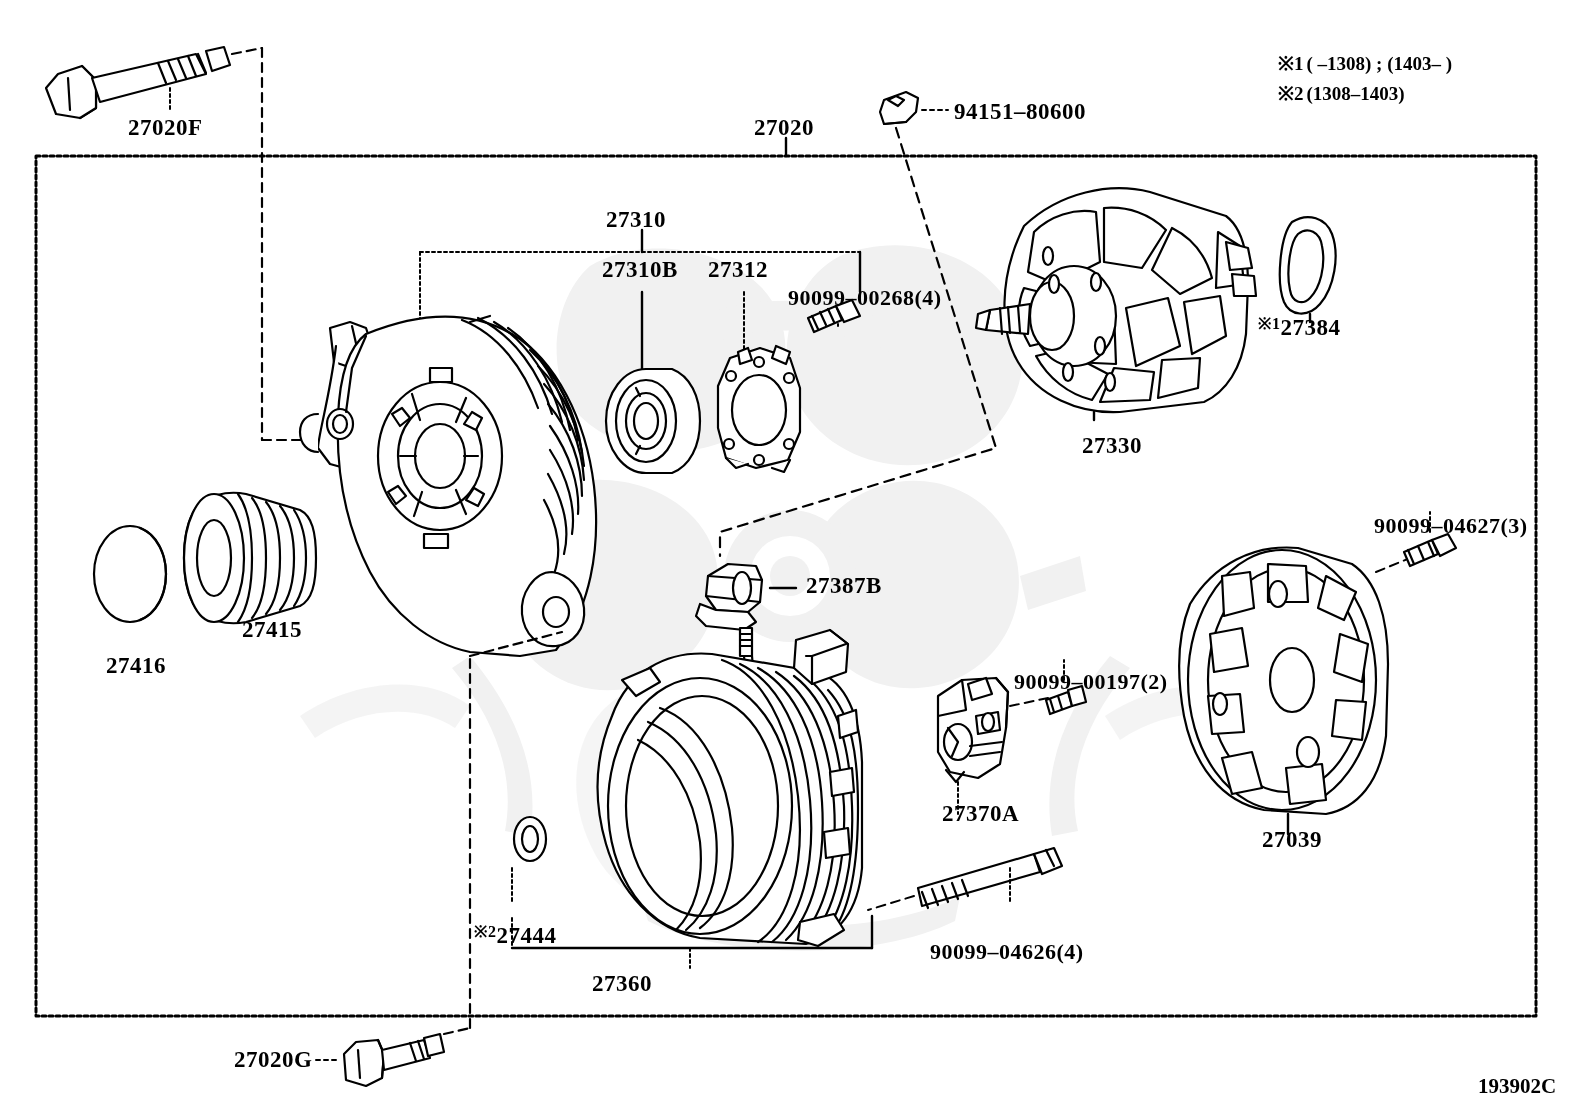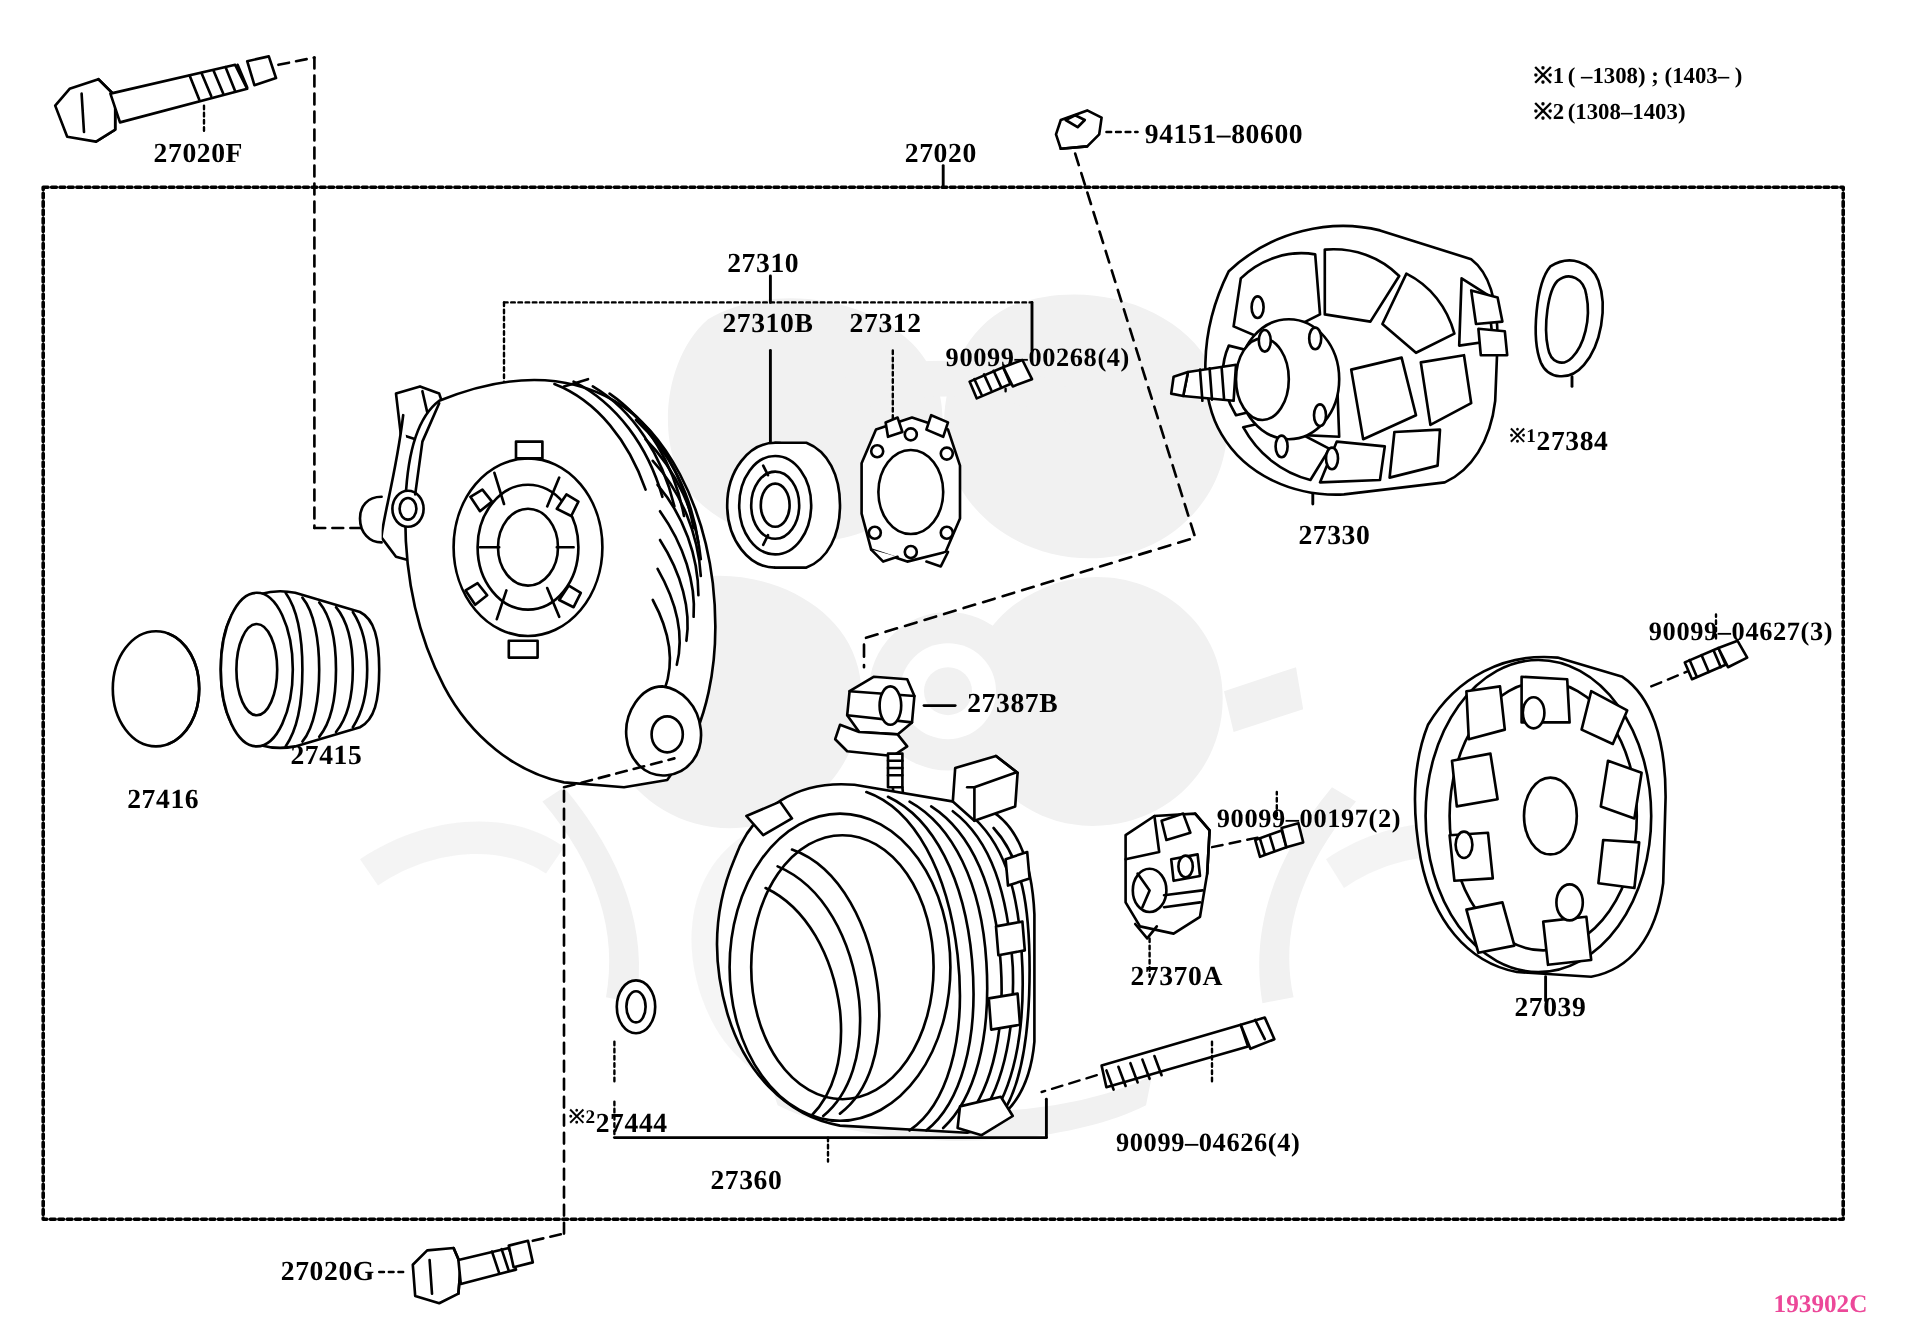--- a/index.html
+++ b/index.html
@@ -18,21 +18,21 @@
     white-space:nowrap;
     letter-spacing:0.5px;
     line-height:1;
   }
   .lbl-22{font-size:23px;}
   .lbl-21{font-size:22px;margin-top:27px;}
   .lbl-note{font-size:19px;font-weight:bold;letter-spacing:0px;}
   .ref{font-size:16px;font-weight:bold;vertical-align:top;}
   .diagid{
     position:absolute;font-family:"Liberation Serif",serif;
-    font-weight:bold;font-size:21px;color:#ec4899;
+    font-weight:bold;font-size:21px;color:#000000;
   }
 </style>
 </head>
 <body>
 
 <div id="stage">
 
   <svg class="layer" viewBox="0 0 1592 1099">
     <g fill="#f1f1f1" stroke="none">
 
@@ -400,21 +400,21 @@
   <div class="lbl lbl-22" style="left:606px;top:192px;">27310</div>
 
   <div class="lbl lbl-22" style="left:602px;top:242px;text-align:center;">27310B</div>
 
   <div class="lbl lbl-22" style="left:708px;top:242px;">27312</div>
 
   <div class="lbl lbl-21" style="left:788px;top:244px;">90099–00268(4)</div>
 
   <div class="lbl lbl-22" style="left:1058px;top:418px;margin-left:24px;">27330</div>
 
-  <div class="lbl lbl-22" style="left:1258px;top:300px;margin-top:40px;">
+  <div class="lbl lbl-22" style="left:1258px;top:300px;">
     <span class="ref">※1</span><span>27384</span>
   </div>
 
   <div class="lbl lbl-21" style="left:1374px;top:472px;">90099–04627(3)</div>
 
   <div class="lbl lbl-22" style="left:242px;top:602px;text-align:right;">27415</div>
 
   <div class="lbl lbl-22" style="left:106px;top:638px;">27416</div>
 
   <div class="lbl lbl-22" style="left:806px;top:558px;">27387B</div>

